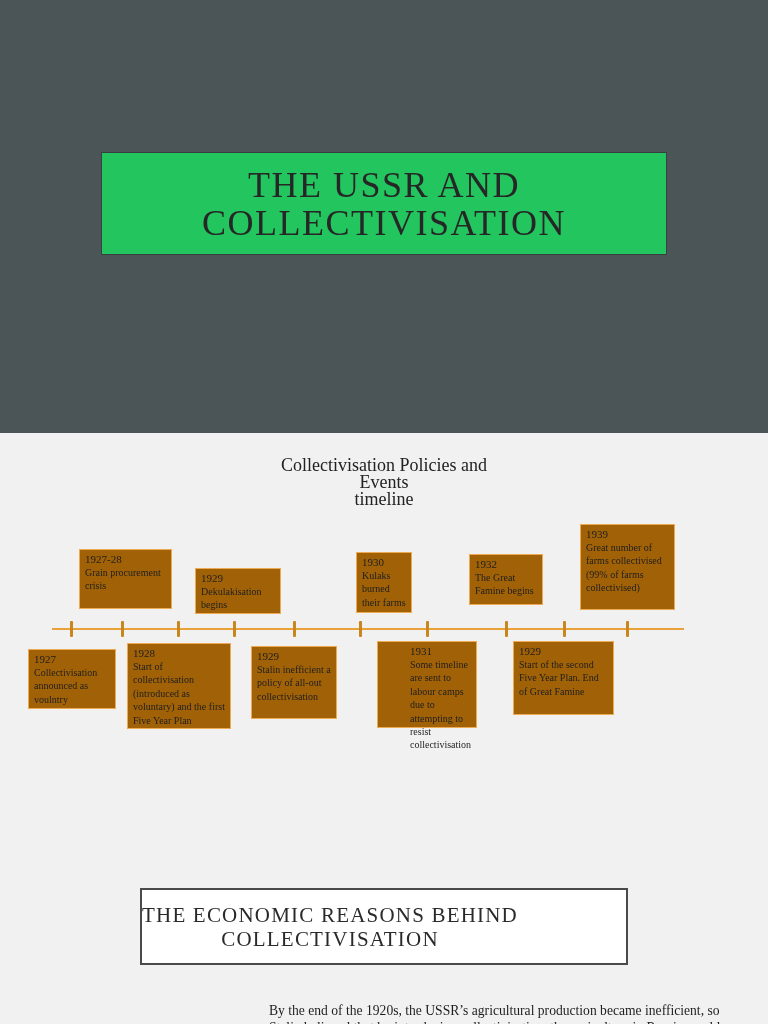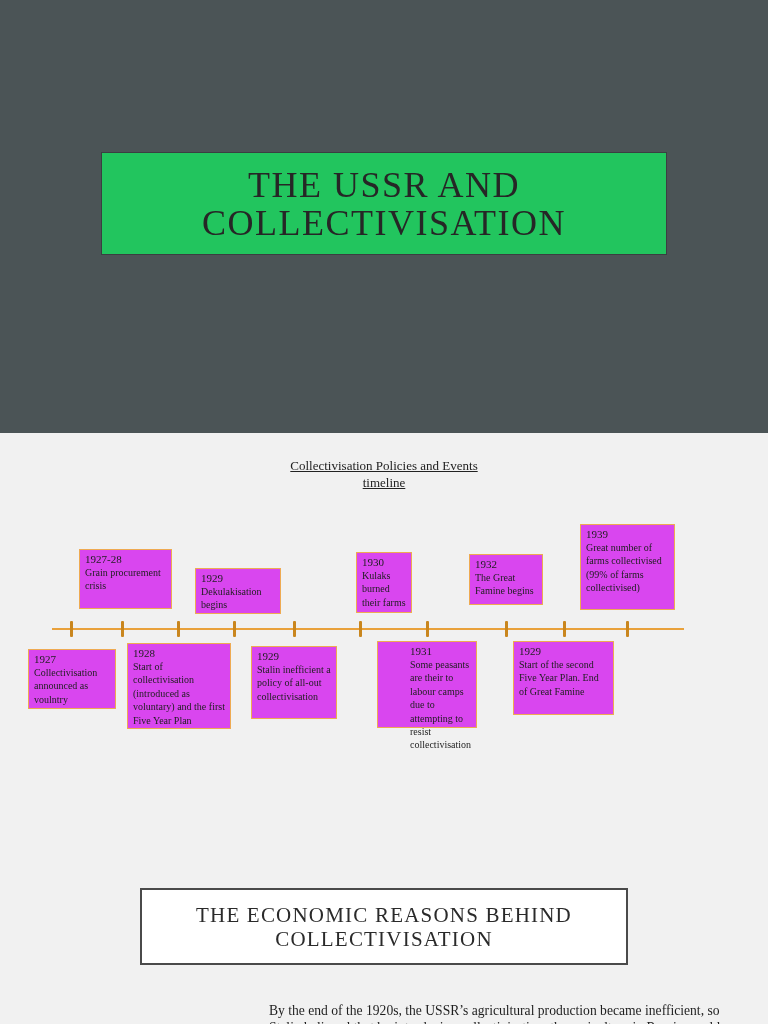--- a/index.html
+++ b/index.html
@@ -5,30 +5,30 @@
   * { box-sizing: border-box; margin: 0; padding: 0; }
   html, body { width: 768px; height: 1024px; overflow: hidden; background: #f1f1f1; }
   body { position: relative; font-family: "Liberation Serif", "DejaVu Serif", serif; color: #222; }
 
   .slide-title { position: absolute; left: 0; top: 0; width: 768px; height: 433px; background: #4b5456; }
   .title-box { position: absolute; left: 101px; top: 152px; width: 566px; height: 103px; background: #22c55e; border: 1px solid #3a3f41;
     display: flex; align-items: center; justify-content: center; text-align: center; }
   .title-text { font-size: 36px; line-height: 38px; letter-spacing: 1.5px; color: #262626; font-weight: normal; }
 
   .slide-timeline { position: absolute; left: 0; top: 433px; width: 768px; height: 591px; background: #f1f1f1; }
-  .timeline-caption { position: absolute; left: 260px; top: 24px; width: 248px; text-align: center; font-size: 13px; line-height: 17px; color: #222; text-decoration: underline; }
+  .timeline-caption { position: absolute; left: 260px; top: 24px; width: 248px; text-align: center; font-size: 18px; line-height: 17px; color: #222; }
 
   .axis-line { position: absolute; left: 52px; top: 195px; width: 632px; height: 2px; background: #e9a13b; }
   .tick { position: absolute; top: 188px; width: 3px; height: 16px; background: #c9861e; border-radius: 1px; }
 
-  .event { position: absolute; border: 1px solid #eeaa52; background: #d946ef; padding: 3px 5px; font-size: 10px; line-height: 13.4px; color: #1e1e1e; }
+  .event { position: absolute; border: 1px solid #eeaa52; background: #a16207; padding: 3px 5px; font-size: 10px; line-height: 13.4px; color: #1e1e1e; }
   .event .yr { display: block; font-size: 11px; line-height: 13px; }
 
   .section-box { position: absolute; left: 140px; top: 888px; width: 488px; height: 77px; background: #ffffff; border: 2px solid #4a4a4a;
-    display: flex; align-items: center; justify-content: center; text-align: center; }
+    display: flex; align-items: center; justify-content: flex-start; text-align: center; }
   .section-text { font-size: 21px; line-height: 24px; letter-spacing: 1.2px; color: #2a2a2a; }
 
   .body-text { position: absolute; left: 269px; top: 1002px; width: 520px; font-size: 13.6px; line-height: 17px; color: #1e1e1e; white-space: nowrap; }
 </style>
 </head>
 <body>
 
 <div class="slide-title">
   <div class="title-box">
     <div class="title-text">
@@ -84,21 +84,21 @@
   <div class="event" style="left:127px; top:210px; width:104px; height:86px;">
     <span class="yr">1928</span>
     <span>Start of collectivisation (introduced as voluntary)  and the first Five Year Plan</span>
   </div>
   <div class="event" style="left:251px; top:213px; width:86px; height:73px;">
     <span class="yr">1929</span>
     <span>Stalin inefficient a policy of all-out collectivisation</span>
   </div>
   <div class="event" style="left:377px; top:208px; width:100px; height:87px;padding-left:32px;">
     <span class="yr">1931</span>
-    <span>Some peasants are their to labour camps due to attempting to resist collectivisation</span>
+    <span>Some timeline are sent to labour camps due to attempting to resist collectivisation</span>
   </div>
   <div class="event" style="left:513px; top:208px; width:101px; height:74px;">
     <span class="yr">1929</span>
     <span>Start of the second Five Year Plan. End of Great Famine</span>
   </div>
 </div>
 
 <div class="section-box">
   <div class="section-text">
     <div>THE ECONOMIC REASONS BEHIND</div>

